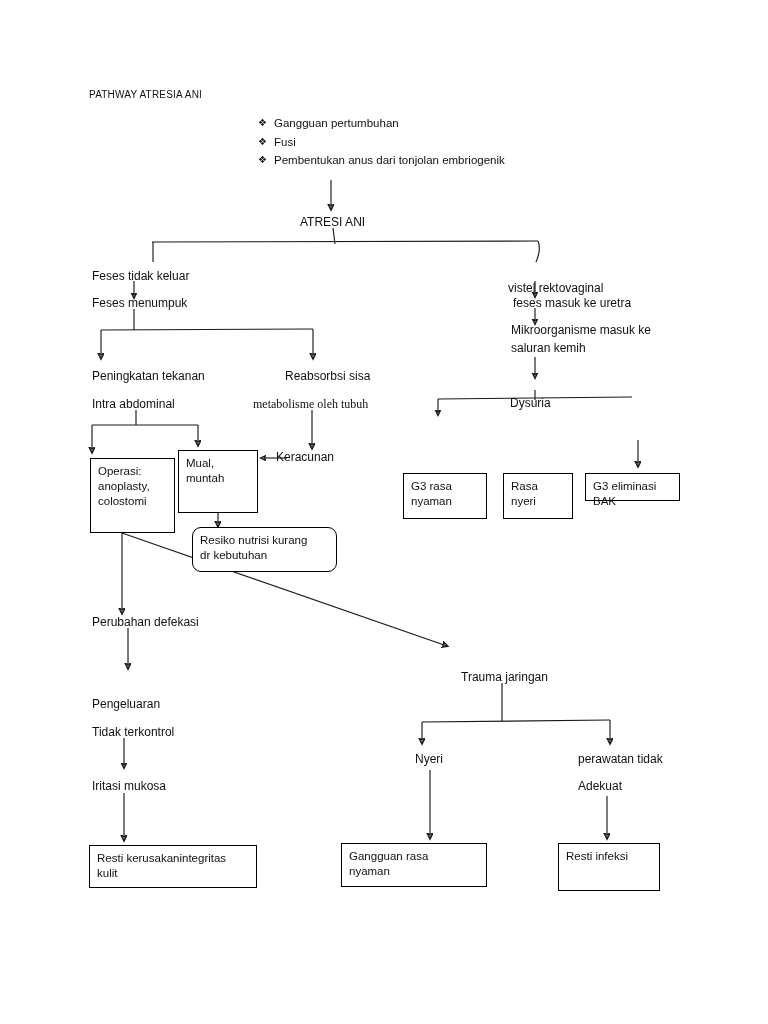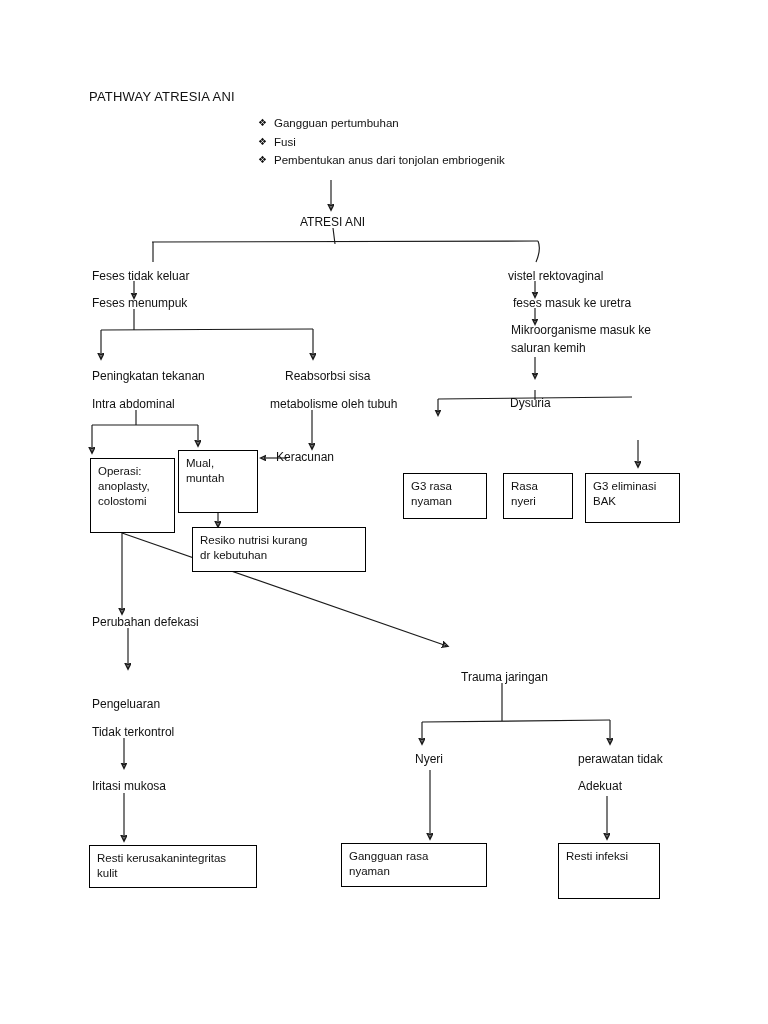--- a/index.html
+++ b/index.html
@@ -23,21 +23,21 @@
   }
   .txt {
     position: absolute;
     font-size: 12px;
     line-height: 14px;
     color: #111111;
     white-space: pre;
   }
   .title {
     position: absolute;
-    font-size: 13px;
+    font-size: 10px;
     letter-spacing: 0.2px;
     color: #111111;
     white-space: pre;
   }
   .bullet-row {
     position: absolute;
     display: flex;
     align-items: flex-start;
     font-size: 11.5px;
     color: #111111;
@@ -165,54 +165,54 @@
 
   <div class="txt" style="left:300px; top:215px;">ATRESI ANI</div>
 
   <div class="txt" style="left:92px; top:269px;">Feses tidak keluar</div>
   <div class="txt" style="left:92px; top:296px;">Feses menumpuk</div>
 
   <div class="txt" style="left:92px; top:369px;">Peningkatan tekanan</div>
   <div class="txt" style="left:92px; top:397px;">Intra abdominal</div>
 
   <div class="txt" style="left:285px; top:369px;">Reabsorbsi sisa</div>
-  <div class="txt" style="left:270px; top:397px;">metabolisme oleh tubuh</div>
+  <div class="txt" style="left:253px; top:397px;font-family:Liberation Serif, serif;">metabolisme oleh tubuh</div>
 
   <div class="txt" style="left:276px; top:450px;">Keracunan</div>
 
-  <div class="txt" style="left:508px; top:269px;">vistel rektovaginal</div>
+  <div class="txt" style="left:508px; top:281px;">vistel rektovaginal</div>
   <div class="txt" style="left:513px; top:296px;">feses masuk ke uretra</div>
   <div class="txt" style="left:511px; top:323px;text-align:center;">Mikroorganisme masuk ke</div>
   <div class="txt" style="left:511px; top:341px;">saluran kemih</div>
   <div class="txt" style="left:510px; top:396px;">Dysuria</div>
 
   <div class="txt" style="left:92px; top:615px;">Perubahan defekasi</div>
   <div class="txt" style="left:92px; top:697px;">Pengeluaran</div>
   <div class="txt" style="left:92px; top:725px;">Tidak terkontrol</div>
   <div class="txt" style="left:92px; top:779px;">Iritasi mukosa</div>
 
   <div class="txt" style="left:461px; top:670px;">Trauma jaringan</div>
   <div class="txt" style="left:415px; top:752px;">Nyeri</div>
   <div class="txt" style="left:578px; top:752px;">perawatan tidak</div>
   <div class="txt" style="left:578px; top:779px;">Adekuat</div>
 
   <div class="node-box" style="left:90px; top:458px; width:85px; height:75px;">Operasi:
 anoplasty,
 colostomi</div>
   <div class="node-box" style="left:178px; top:450px; width:80px; height:63px;">Mual,
 muntah</div>
-  <div class="node-box" style="left:192px; top:527px; width:174px; height:45px;">Resiko nutrisi kurang
+  <div class="node-box" style="left:192px; top:527px; width:145px; height:45px;border-radius:9px;">Resiko nutrisi kurang
 dr kebutuhan</div>
 
   <div class="node-box" style="left:403px; top:473px; width:84px; height:46px;">G3 rasa
 nyaman</div>
   <div class="node-box" style="left:503px; top:473px; width:70px; height:46px;">Rasa
 nyeri</div>
-  <div class="node-box" style="left:585px; top:473px; width:95px; height:50px;">G3 eliminasi
+  <div class="node-box" style="left:585px; top:473px; width:95px; height:28px;">G3 eliminasi
 BAK</div>
 
   <div class="node-box" style="left:89px; top:845px; width:168px; height:43px;">Resti kerusakanintegritas
 kulit</div>
   <div class="node-box" style="left:341px; top:843px; width:146px; height:44px;">Gangguan rasa
 nyaman</div>
-  <div class="node-box" style="left:558px; top:843px; width:102px; height:56px;">Resti infeksi</div>
+  <div class="node-box" style="left:558px; top:843px; width:102px; height:48px;">Resti infeksi</div>
 
 </div>
 
 </body></html>

